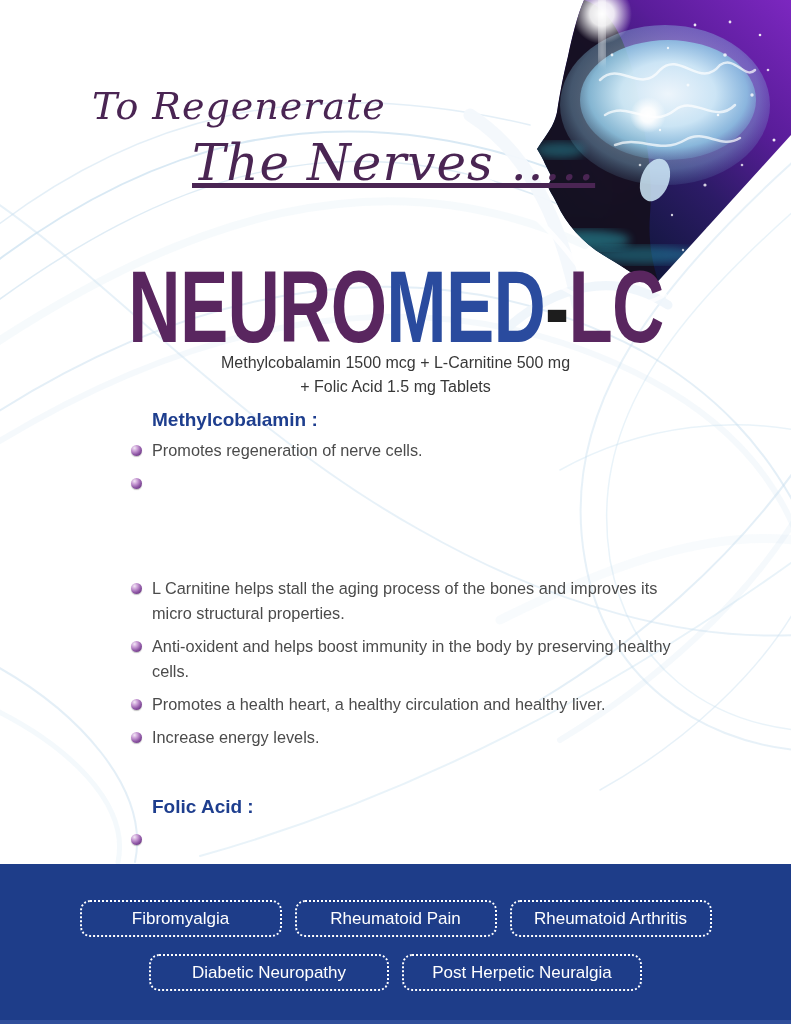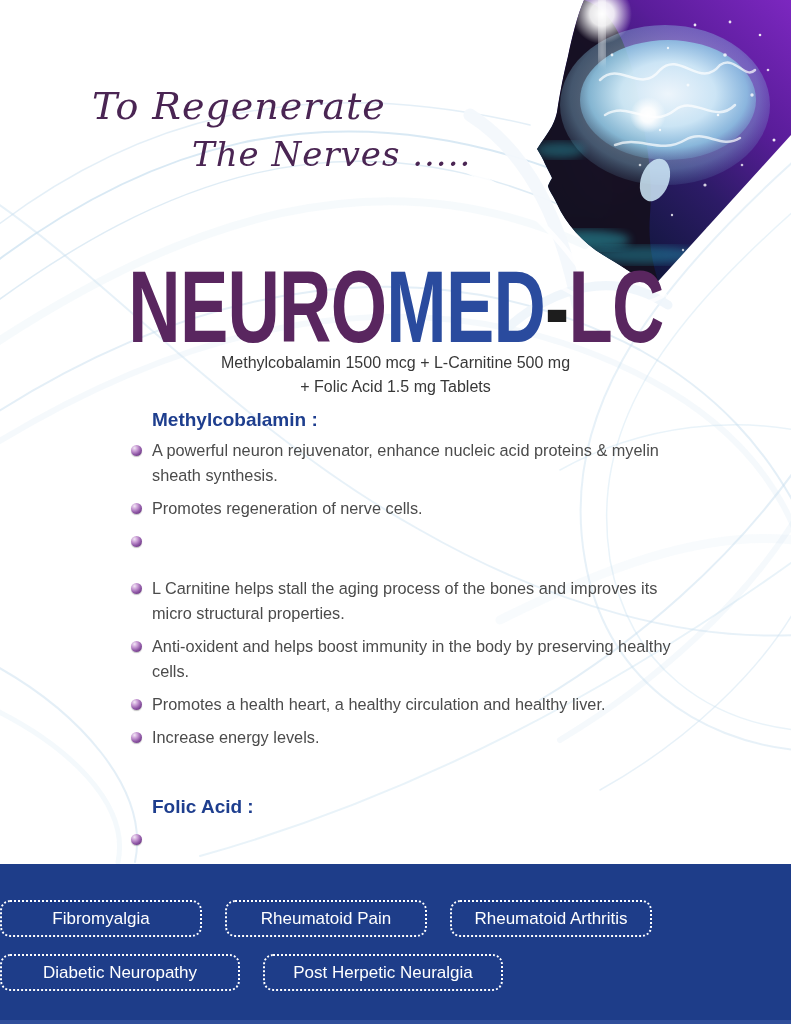--- a/index.html
+++ b/index.html
@@ -13,21 +13,21 @@
   
   .deco{position:absolute;left:0;top:0;width:791px;height:1024px;z-index:0;}
 
   
   .tagline{
     position:absolute;z-index:2;
     font-family:"DejaVu Serif", serif;font-style:italic;
     color:#4a2553;letter-spacing:1px;
   }
   .tagline.l1{left:92px;top:84px;font-size:38px;}
-  .tagline.l2{left:192px;top:134px;font-size:34px;}
+  .tagline.l2{left:192px;top:134px;font-size:50px;text-decoration:underline;}
 
   
   .brand-wrap{position:absolute;left:0;top:256px;width:791px;text-align:center;z-index:2;}
   .brand{
     display:inline-block;white-space:nowrap;
     font-weight:bold;font-size:102px;line-height:1;letter-spacing:-1px;
     transform:scaleX(0.71);transform-origin:center;
   }
   .brand .p1,.brand .p3{color:#59265f;}
   .brand .p2{color:#2a4b9e;}
@@ -60,21 +60,21 @@
 
   
   .footer{
     position:absolute;left:0;top:864px;width:791px;height:160px;
     background:#1e3d89;z-index:2;
   }
   .footer::after{
     content:"";position:absolute;left:0;bottom:0;width:100%;height:4px;
     background:#3a57a5;opacity:.65;
   }
-  .pill-row{display:flex;justify-content:flex-start;gap:23px;}
+  .pill-row{display:flex;justify-content:center;gap:13px;}
   .row1{margin-top:36px;}
   .row2{margin-top:17px;}
   .pill{
     border:2px dotted #ffffff;border-radius:10px;color:#ffffff;
     font-size:17px;line-height:17px;padding:8px 0;text-align:center;
     box-sizing:border-box;
   }
   .pill.w1{width:202px;}
   .pill.w2{width:240px;}
 </style>
@@ -237,21 +237,20 @@
   </div>
 
   <div class="composition">
     <div>Methylcobalamin 1500 mcg + L-Carnitine 500 mg</div>
     <div>+ Folic Acid 1.5 mg Tablets</div>
   </div>
 
   <div class="sec sec1">
     <h2>Methylcobalamin :</h2>
     <ul>
-      <li><span class="dot"></span><span>A powerful neuron rejuvenator, enhance nucleic acid proteins &amp; myelin sheath synthesis.</span></li>
       <li><span class="dot"></span><span>Promotes regeneration of nerve cells.</span></li>
       <li><span class="dot"></span></li>
     </ul>
   </div>
 
   <div class="sec sec2">
     <ul>
       <li><span class="dot"></span><span>L Carnitine helps stall the aging process of the bones and improves its micro structural properties.</span></li>
       <li><span class="dot"></span><span>Anti-oxident and helps boost immunity in the body by preserving healthy cells.</span></li>
       <li><span class="dot"></span><span>Promotes a health heart, a healthy circulation and healthy liver.</span></li>

